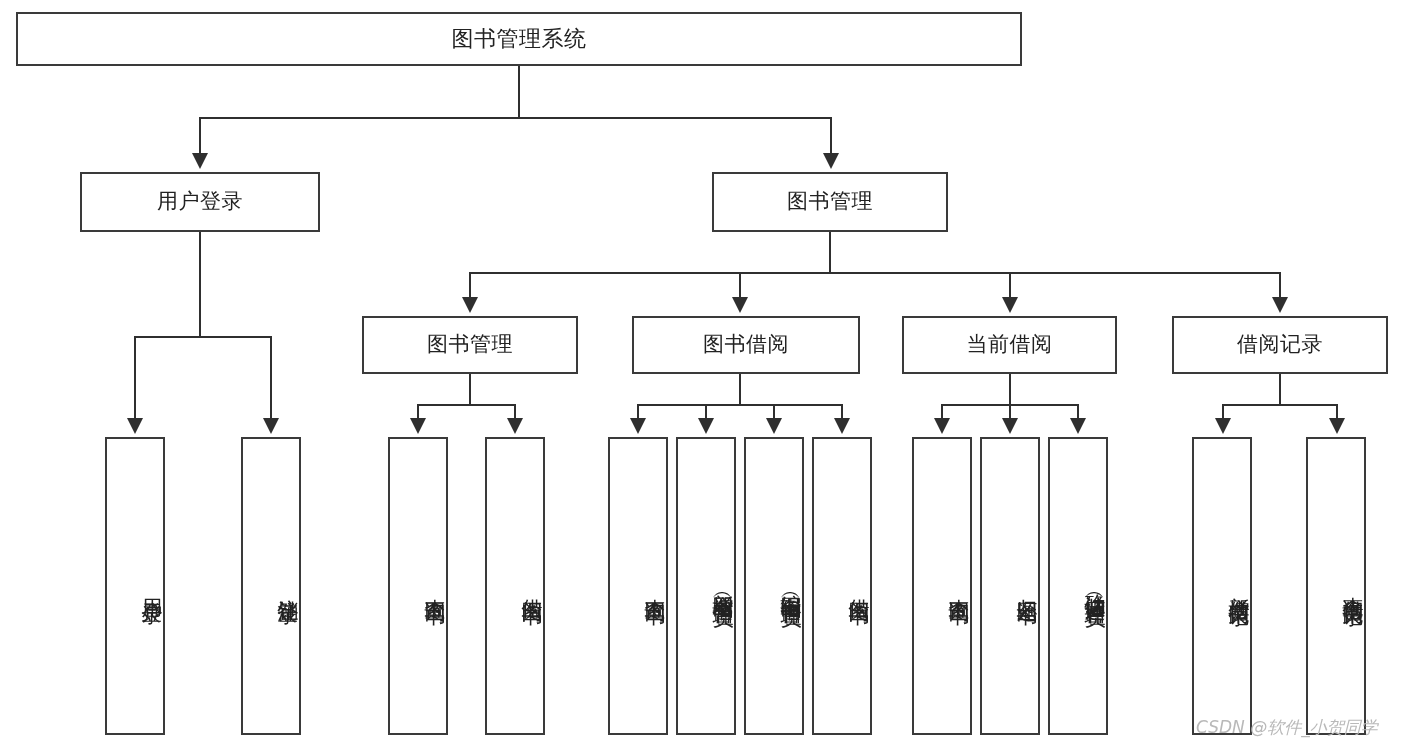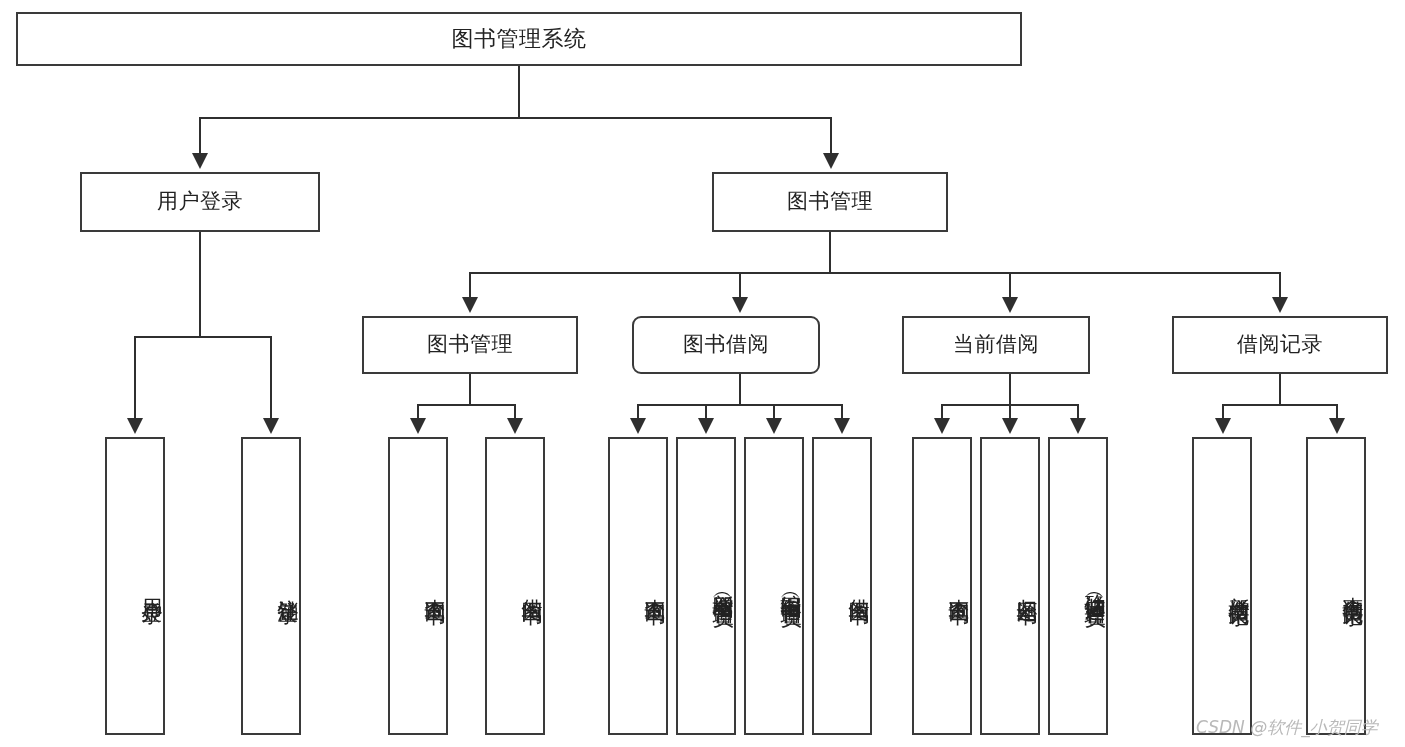--- a/index.html
+++ b/index.html
@@ -115,24 +115,24 @@
   <div class="line vert" style="left:739px; top:272px; width:2px; height:27px;"></div>
   <div class="arrow" style="left:732px; top:297px;"></div>
   <div class="line vert" style="left:1009px; top:272px; width:2px; height:27px;"></div>
   <div class="arrow" style="left:1002px; top:297px;"></div>
   <div class="line vert" style="left:1279px; top:272px; width:2px; height:27px;"></div>
   <div class="arrow" style="left:1272px; top:297px;"></div>
 
   <div class="node h" style="left:362px; top:316px; width:216px; height:58px;">
     <span>图书管理</span>
   </div>
-  <div class="node h" style="left:632px; top:316px; width:188px; height:58px;border-radius:9px;">
+  <div class="node h" style="left:632px; top:316px; width:228px; height:58px;">
     <span>图书借阅</span>
   </div>
-  <div class="node h" style="left:902px; top:316px; width:188px; height:58px;">
+  <div class="node h" style="left:902px; top:316px; width:215px; height:58px;">
     <span>当前借阅</span>
   </div>
   <div class="node h" style="left:1172px; top:316px; width:216px; height:58px;align-items:center;">
     <span>借阅记录</span>
   </div>
 
   <div class="line vert" style="left:469px; top:374px; width:2px; height:30px;"></div>
   <div class="line horz" style="left:417px; top:404px; width:98px; height:2px;"></div>
   <div class="line vert" style="left:417px; top:404px; width:2px; height:16px;"></div>
   <div class="arrow" style="left:410px; top:418px;"></div>

